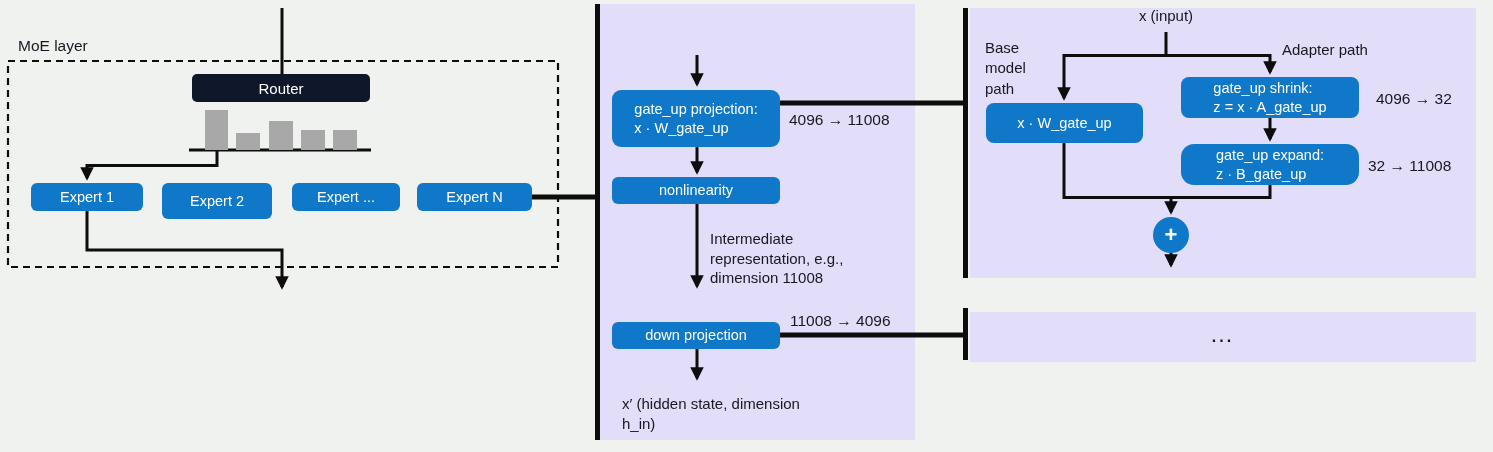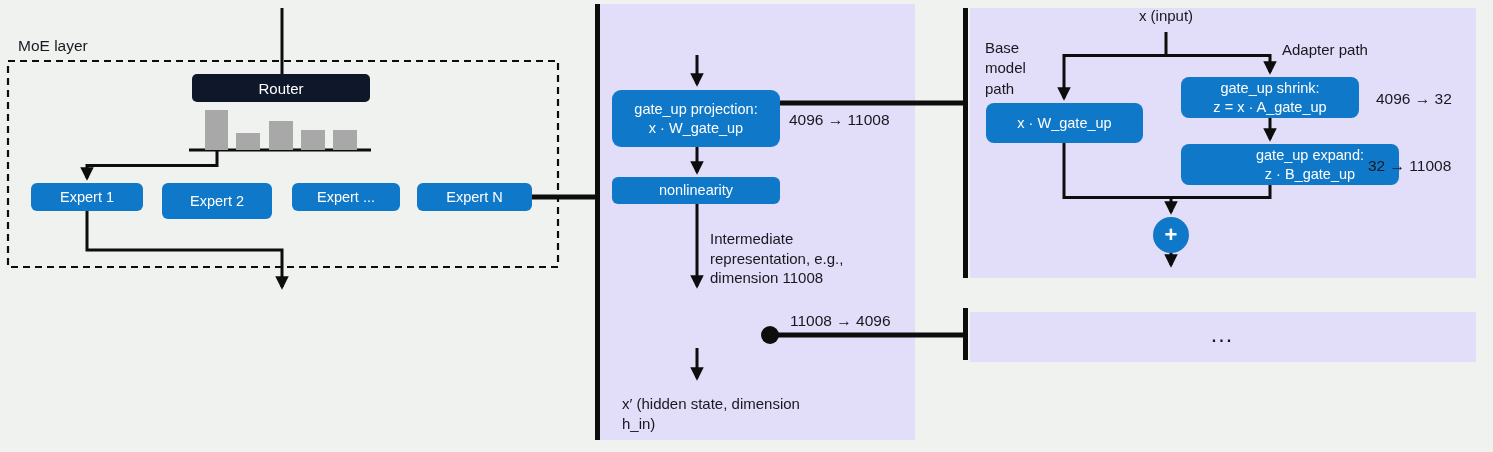--- a/index.html
+++ b/index.html
@@ -18,21 +18,20 @@
   .panel{
     position:absolute;
     background:#e2ddf8;
   }
   .bluebox{
     position:absolute;
     background:#0f78c8;
     color:#fff;
     border-radius:6px;
     display:flex;align-items:center;justify-content:center;
-    text-align:center;
     font-size:14.5px;
     line-height:1.28;
     font-weight:500;
     white-space:pre-line;
   }
   .navybox{
     position:absolute;
     background:#0f172a;
     color:#fff;
     border-radius:5px;
@@ -146,39 +145,40 @@
   <div class="bluebox" style="left:612px;top:90px;width:168px;height:57px;border-radius:9px;">gate_up projection:
 x · W_gate_up</div>
   <div class="lbl" style="left:789px;top:110px;font-size:15.5px;">4096 → 11008</div>
 
   <div class="bluebox" style="left:612px;top:177px;width:168px;height:27px;">nonlinearity</div>
 
   <div class="lbl" style="left:710px;top:229px;width:200px;">Intermediate
 representation, e.g.,
 dimension 11008</div>
 
+  <div class="bluebox" style="left:612px;top:322px;width:168px;height:27px;">down projection</div>
   <div class="lbl" style="left:790px;top:311px;font-size:15.5px;">11008 → 4096</div>
 
   <div class="lbl" style="left:622px;top:394px;width:280px;">x′  (hidden state, dimension
 h_in)</div>
 
   <div class="lbl" style="left:1120px;top:6px;width:92px;text-align:center;">x  (input)</div>
 
   <div class="lbl" style="left:985px;top:38px;line-height:1.36;">Base
 model
 path</div>
   <div class="lbl" style="left:1282px;top:40px;">Adapter path</div>
 
   <div class="bluebox" style="left:986px;top:103px;width:157px;height:40px;border-radius:8px;">x · W_gate_up</div>
 
   <div class="bluebox" style="left:1181px;top:77px;width:178px;height:41px;border-radius:8px;">gate_up shrink:
 z = x · A_gate_up</div>
   <div class="lbl" style="left:1368px;top:89px;font-size:15.5px;margin-left:8px;">4096 → 32</div>
 
-  <div class="bluebox" style="left:1181px;top:144px;width:178px;height:41px;border-radius:8px;padding-left:40px;">gate_up expand:
+  <div class="bluebox" style="left:1181px;top:144px;width:178px;height:41px;border-radius:13px;">gate_up expand:
 z · B_gate_up</div>
   <div class="lbl" style="left:1368px;top:156px;font-size:15.5px;">32 → 11008</div>
 
   <div class="pluscircle">+</div>
 
   <div class="dots">...</div>
 
 </div>
 
 </body></html>

